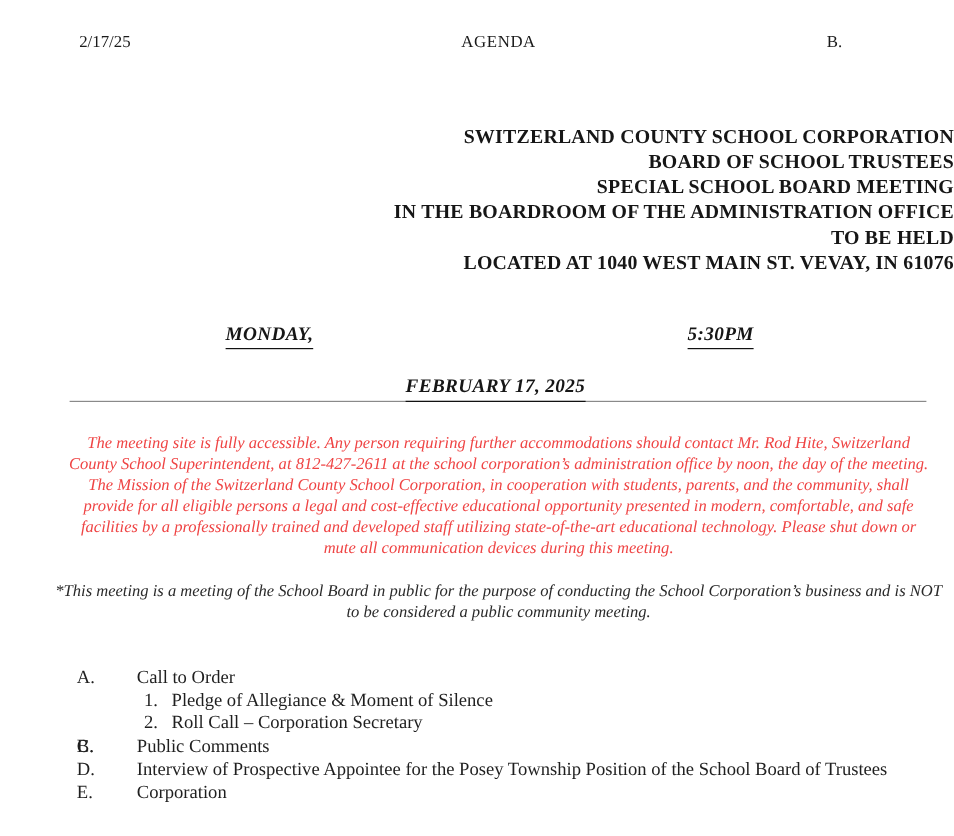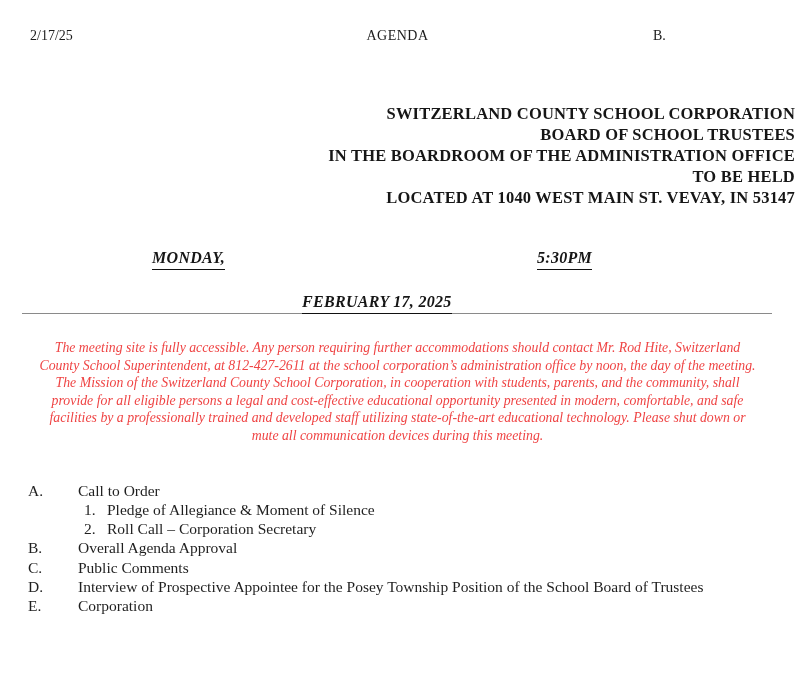--- a/index.html
+++ b/index.html
@@ -14,20 +14,21 @@
     font-family: "Liberation Serif", serif;
     color: #1b1b1b;
     overflow: hidden;
   }
   .page {
     position: relative;
     width: 795px;
     height: 697px;
     padding-top: 28px;
     box-sizing: border-box;
+    padding-left: 36px;
   }
 
   
   .top-row {
     position: relative;
     height: 17px;
     font-size: 14px;
   }
   .top-date {
     position: absolute;
@@ -142,56 +143,57 @@
 
   <div class="top-row">
     <span class="top-date">2/17/25</span>
     <span class="top-title">AGENDA</span>
     <span class="top-letter">B.</span>
   </div>
 
   <div class="heading-block">
     <div>SWITZERLAND COUNTY SCHOOL CORPORATION</div>
     <div>BOARD OF SCHOOL TRUSTEES</div>
+    <div>SPECIAL SCHOOL BOARD MEETING</div>
     <div>IN THE BOARDROOM OF THE ADMINISTRATION OFFICE</div>
     <div>TO BE HELD</div>
-    <div>LOCATED AT 1040 WEST MAIN ST.  VEVAY, IN 53147</div>
+    <div>LOCATED AT 1040 WEST MAIN ST.  VEVAY, IN 61076</div>
   </div>
 
   <div class="datetime-row">
     <span class="seg seg-day">MONDAY,</span>
     <span class="seg seg-date">FEBRUARY 17, 2025</span>
     <span class="seg seg-time">5:30PM</span>
   </div>
 
   <hr class="divider">
 
   <p class="mission-para">The meeting site is fully accessible.  Any person requiring further accommodations should contact Mr. Rod Hite, Switzerland County School Superintendent, at 812-427-2611  at the school corporation’s administration office by noon, the day of the meeting.   The Mission of the Switzerland County School Corporation, in cooperation with students, parents, and the community, shall provide for all eligible persons a legal and cost-effective educational opportunity presented in modern, comfortable, and safe facilities by a professionally trained and developed staff utilizing state-of-the-art educational technology.  Please shut down or mute all communication devices during this meeting.</p>
 
+  <p class="note-para">*This meeting is a meeting of the School Board in public for the purpose of conducting the School Corporation’s business and is NOT to be considered a public community meeting.</p>
 
   <div class="agenda-list">
 
     <div class="agenda-item">
       <span class="item-label">A.</span>
       <span class="item-text">Call to Order</span>
     </div>
 
     <div class="agenda-subitem">
       <span class="item-label">1.</span>
       <span class="item-text">Pledge of Allegiance &amp; Moment of Silence</span>
     </div>
 
     <div class="agenda-subitem">
       <span class="item-label">2.</span>
       <span class="item-text">Roll Call – Corporation Secretary</span>
     </div>
 
     <div class="agenda-item">
       <span class="item-label">B.</span>
-      <span class="item-text">Overall Agenda Approval</span>
     </div>
 
     <div class="agenda-item">
       <span class="item-label">C.</span>
       <span class="item-text">Public Comments</span>
     </div>
 
     <div class="agenda-item">
       <span class="item-label">D.</span>
       <span class="item-text">Interview of Prospective Appointee for the Posey Township Position of the School Board of Trustees</span>

